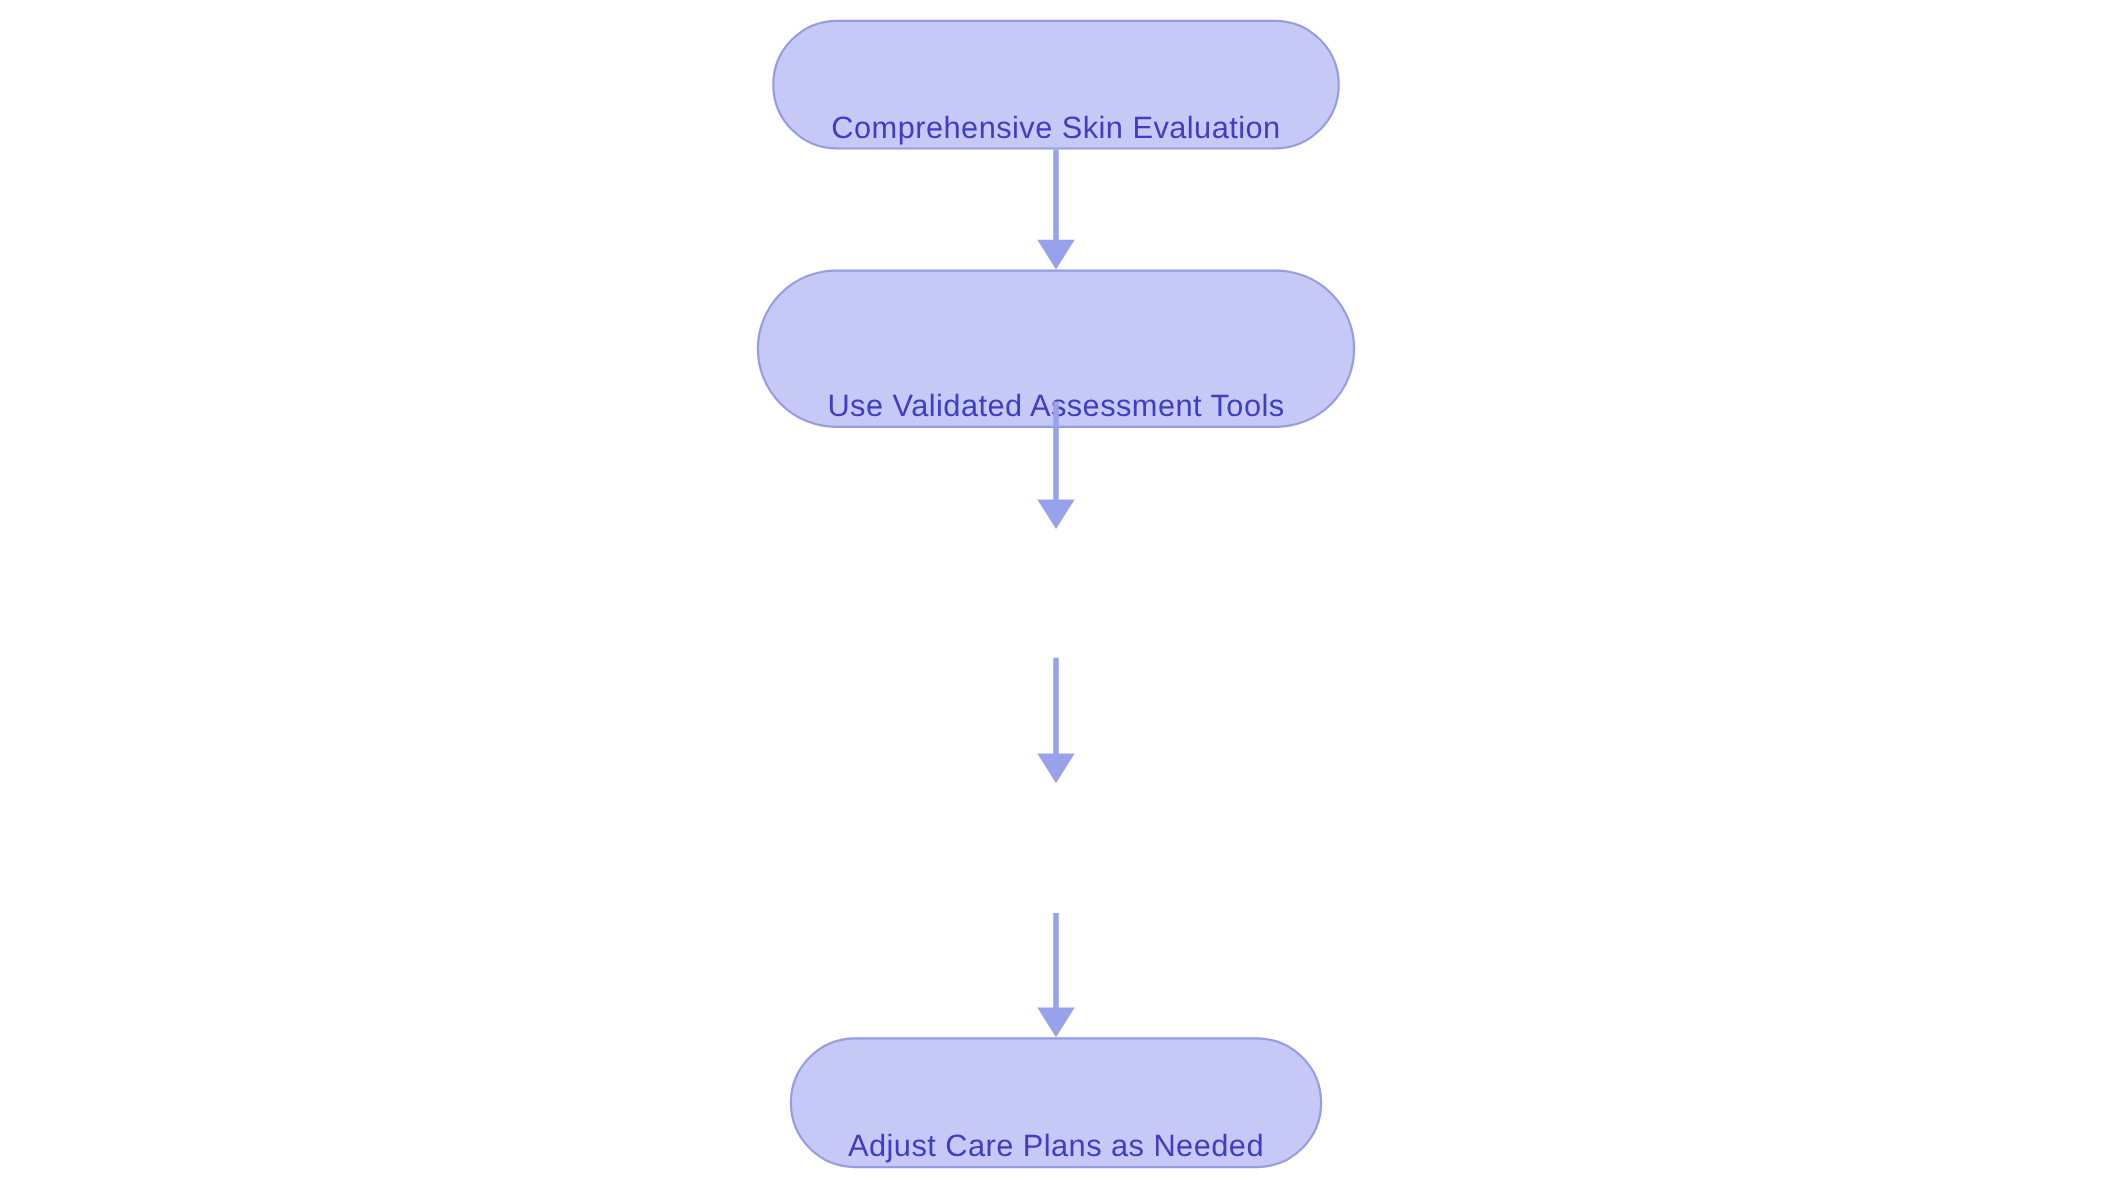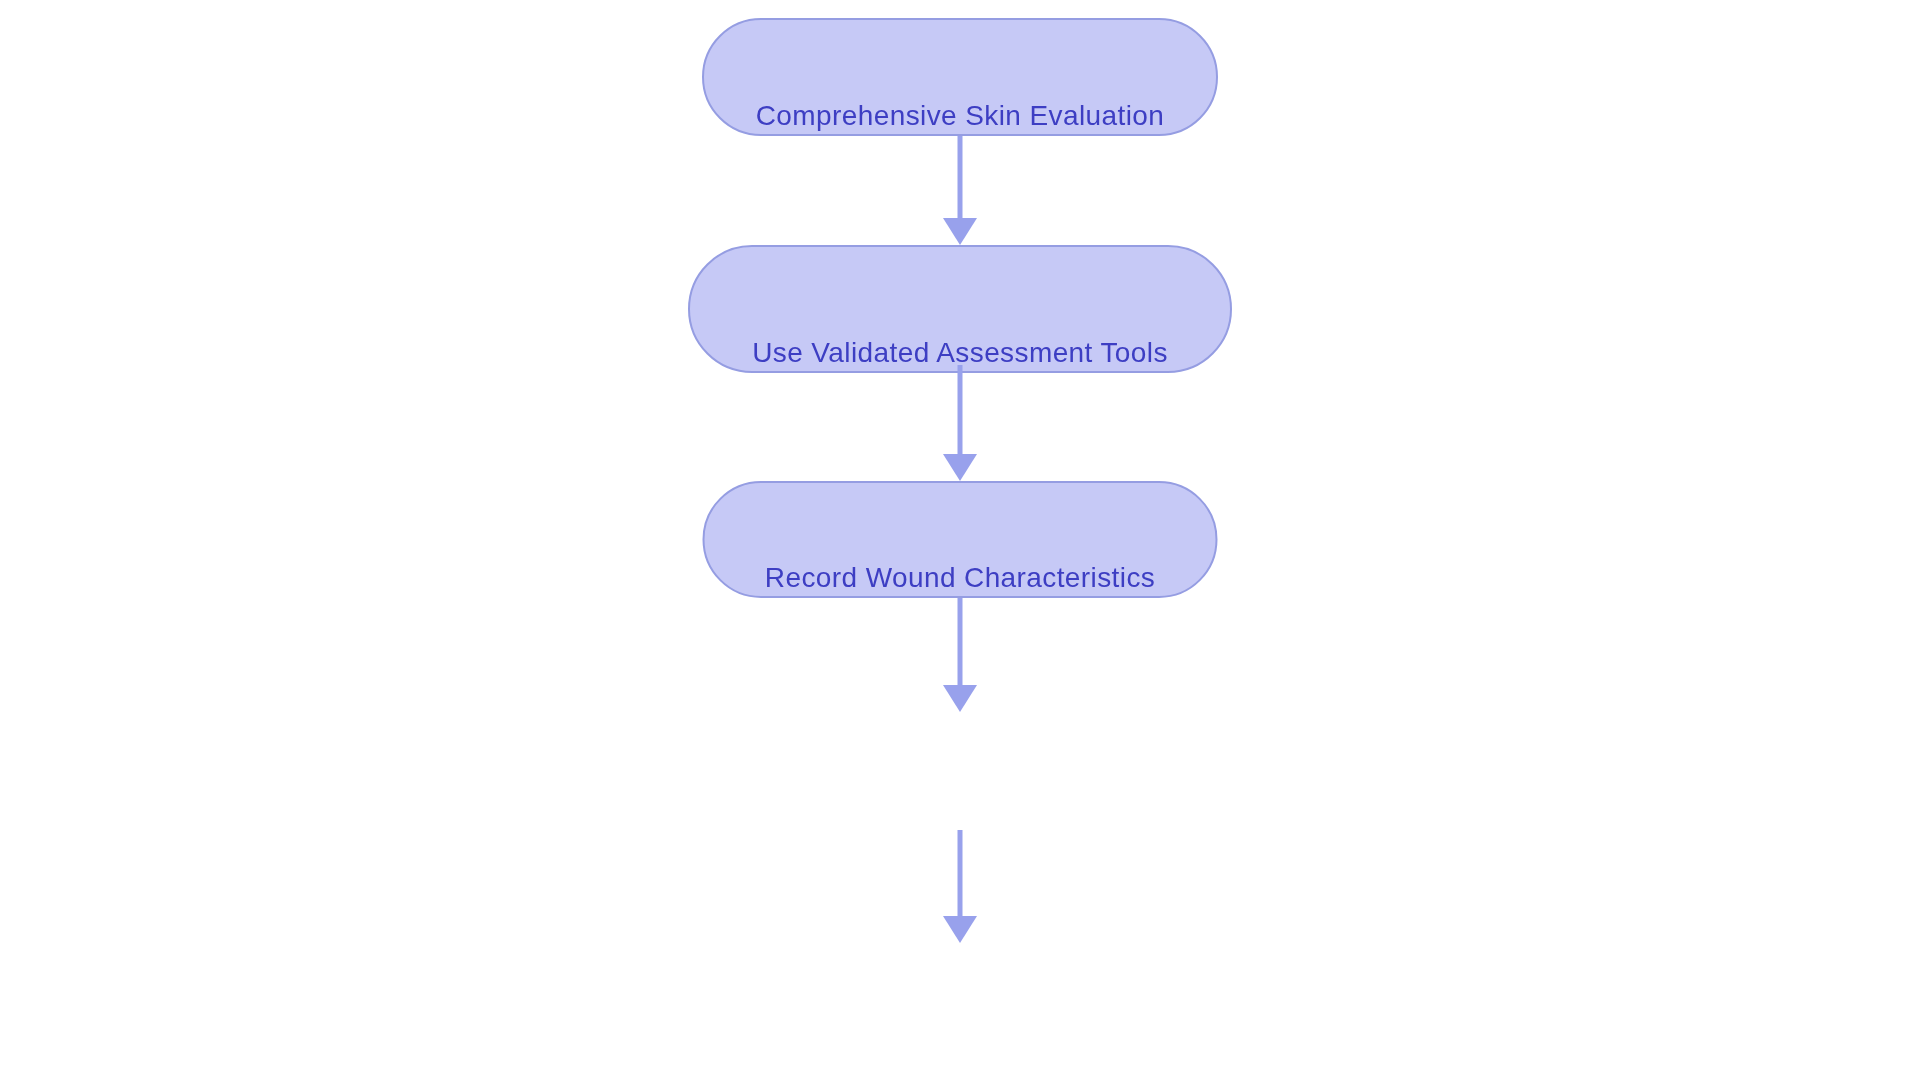--- a/index.html
+++ b/index.html
@@ -30,21 +30,21 @@
   .node .label {
     color: var(--node-text, #3d3ec3);
     font-size: 28px;
     letter-spacing: 0.4px;
     white-space: nowrap;
     text-align: center;
     padding-bottom: 2px;
   }
   
   .n1 { top: 18px;  width: 516px; height: 118px; }
-  .n2 { top: 245px; width: 544px; height: 128px; }
+  .n2 { top: 245px; width: 544px; height: 144px; }
   .n3 { top: 481px; width: 515px; height: 117px; }
   .n4 { top: 712px; width: 328px; height: 118px; }
   .n5 { top: 943px; width: 484px; height: 119px; }
 
   .arrow {
     position: absolute;
     left: 50%;
     transform: translateX(-50%);
     width: 34px;
   }
@@ -90,29 +90,29 @@
 
   <div class="node n2">
     <span class="label">Use Validated Assessment Tools</span>
   </div>
 
   <div class="arrow a2">
     <div class="arrow-line"></div>
     <div class="arrow-head"></div>
   </div>
 
-  <div class="node n3">
-    <span class="label">Record Wound Characteristics</span>
-  </div>
 
   <div class="arrow a3">
     <div class="arrow-line"></div>
     <div class="arrow-head"></div>
   </div>
 
 
   <div class="arrow a4">
     <div class="arrow-line"></div>
     <div class="arrow-head"></div>
   </div>
 
+  <div class="node n5">
+    <span class="label">Adjust Care Plans as Needed</span>
+  </div>
 
 </div>
 
 </body></html>

